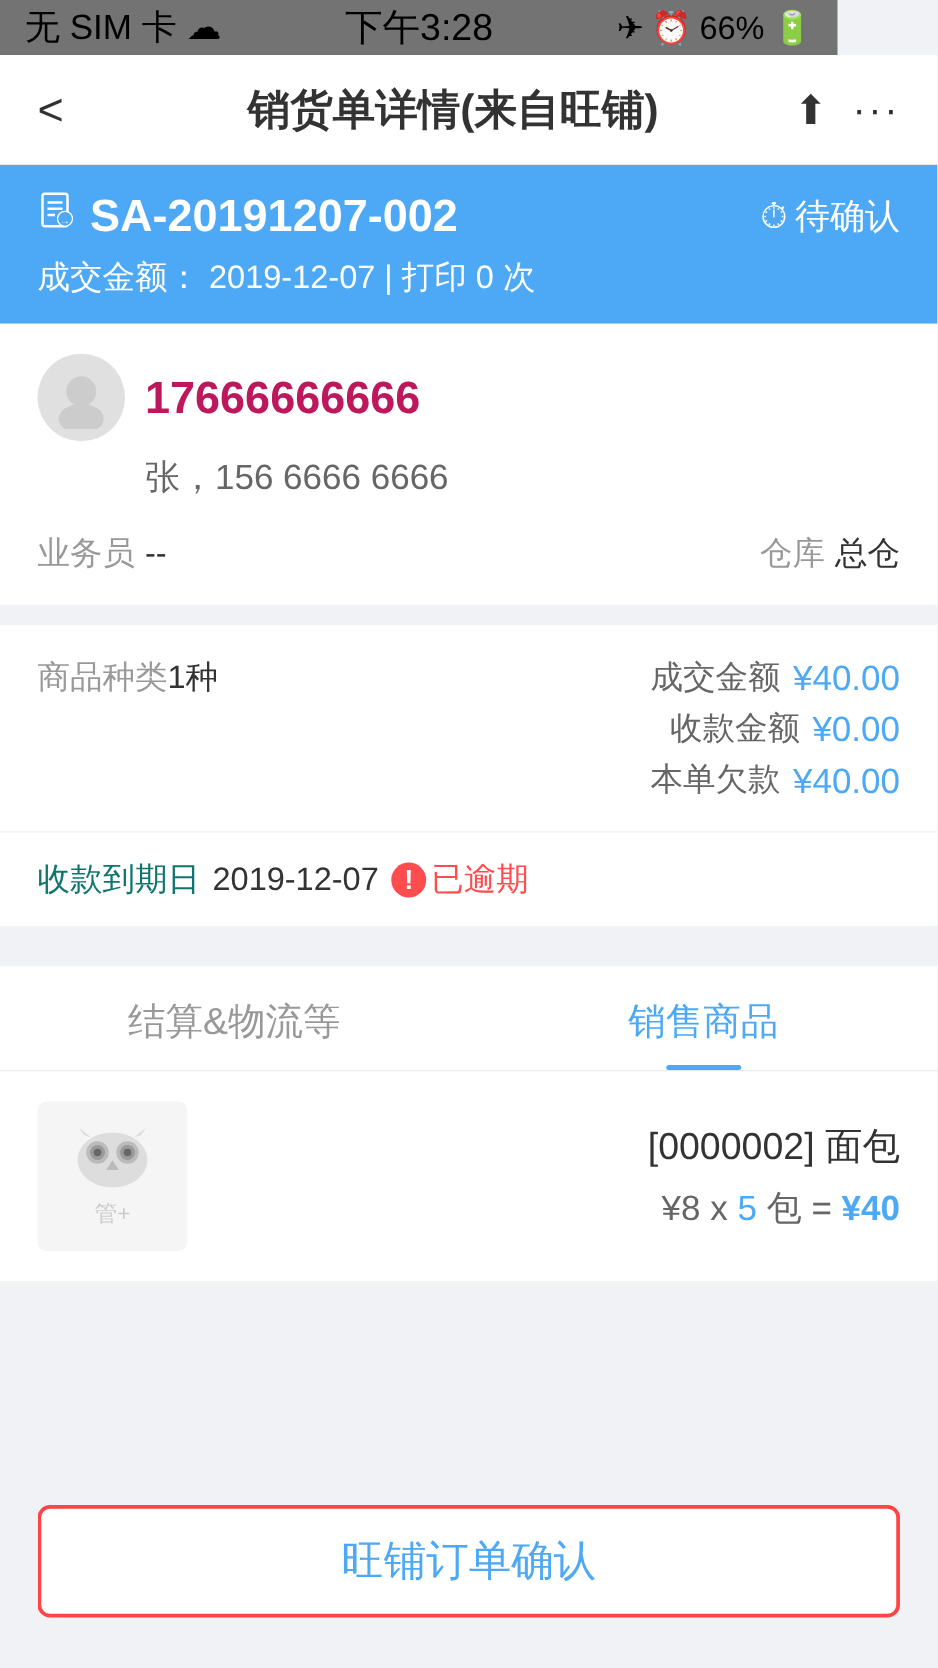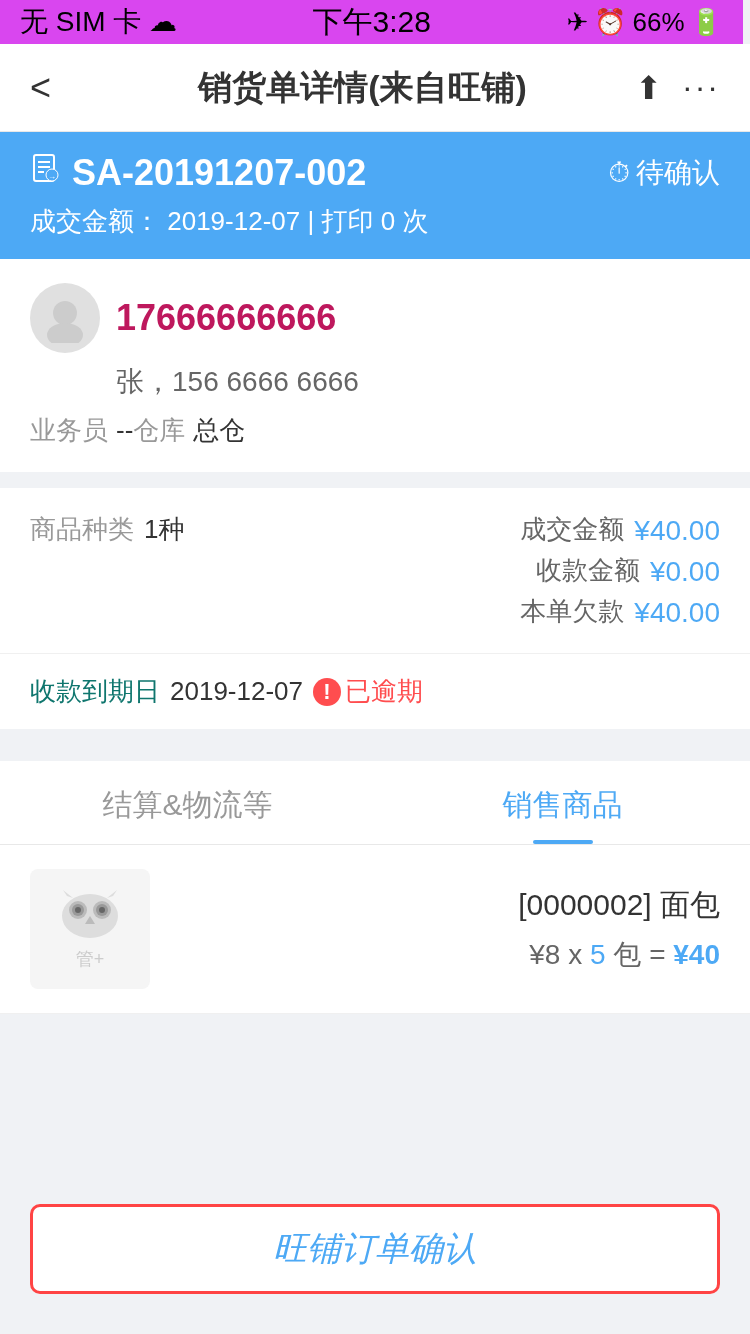--- a/index.html
+++ b/index.html
@@ -8,23 +8,23 @@
       width: 750px;
       min-height: 1334px;
       font-family: -apple-system, "PingFang SC", "Helvetica Neue", Arial, sans-serif;
       background: #f0f2f5;
       position: relative;
       overflow-x: hidden;
     }
 
     
     .status-bar {
-      width: 743px;
+      width: 670px;
       height: 44px;
-      background: #d946ef;
+      background: #737373;
       display: flex;
       align-items: center;
       justify-content: space-between;
       padding: 0 20px;
       font-size: 28px;
     }
     .status-left {
       display: flex;
       align-items: center;
       gap: 8px;
@@ -144,21 +144,22 @@
       color: #be185d;
     }
     .customer-name {
       font-size: 28px;
       color: #666;
       margin-left: 86px;
     }
     .customer-meta {
       display: flex;
       align-items: center;
-      margin-top: 12px;
+      justify-content: space-between;
+      margin-top: 24px;
     }
     .customer-meta-item {
       display: flex;
       align-items: center;
       gap: 8px;
       font-size: 26px;
       color: #666;
     }
     .meta-label {
       color: #999;
@@ -179,21 +180,20 @@
       padding: 24px 30px;
     }
     .summary-row {
       display: flex;
       align-items: flex-start;
       justify-content: space-between;
     }
     .summary-left {
       display: flex;
       align-items: center;
-      gap: 10px;
       font-size: 26px;
       color: #666;
     }
     .summary-label {
       color: #999;
     }
     .summary-value {
       color: #333;
     }
     .summary-right {
@@ -373,21 +373,20 @@
       border: 3px solid #ff4444;
       border-radius: 10px;
       background: #fff;
       color: #4da9f5;
       font-size: 34px;
       font-weight: 500;
       display: flex;
       align-items: center;
       justify-content: center;
       cursor: pointer;
-      font-style: italic;
     }
   </style>
 </head>
 <body>
 
 <div class="status-bar">
   <div class="status-left">
     <span>无 SIM 卡 ☁</span>
   </div>
   <div class="status-center">下午3:28</div>

